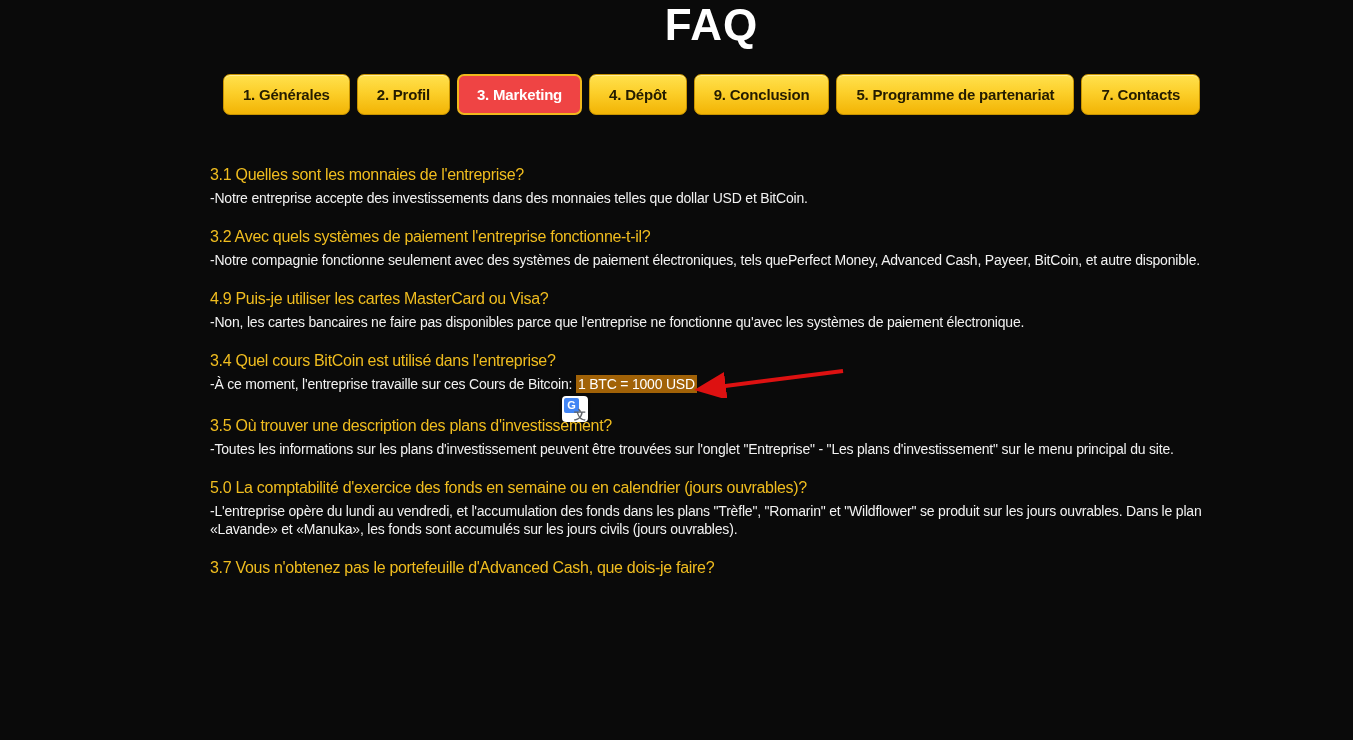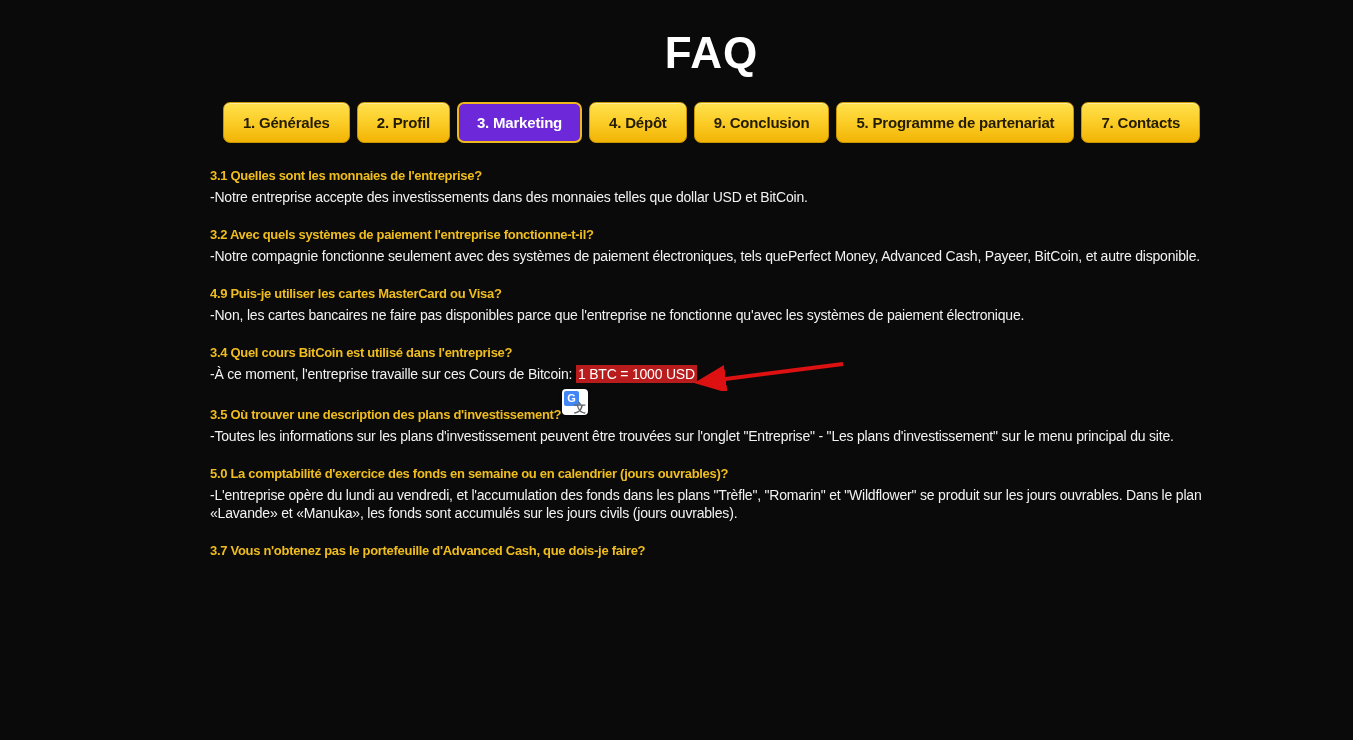--- a/index.html
+++ b/index.html
@@ -6,73 +6,72 @@
   html, body { width: 1353px; height: 740px; overflow: hidden; }
   body {
     background: #0a0a0a;
     font-family: "Liberation Sans", sans-serif;
     color: #ffffff;
   }
   .container {
     position: relative;
     width: 1003px;
     margin-left: 210px;
-    padding-top: 28px;
   }
   .page-title {
     text-align: center;
     font-size: 44px;
     font-weight: bold;
     color: #ffffff;
     letter-spacing: 1px;
     margin-bottom: 24px;
   }
   .tabs {
     display: flex;
     justify-content: center;
     gap: 7px;
-    margin-bottom: 25px;
+    margin-bottom: 51px;
   }
   .tab {
     display: inline-block;
     padding: 11px 19px;
     font-size: 15px;
     font-weight: bold;
     letter-spacing: -0.2px;
     color: #241c00;
     background: linear-gradient(to bottom, #ffe14e 0%, #fccf2a 45%, #f2b405 100%);
     border: 1px solid #c89400;
     border-radius: 7px;
     box-shadow: inset 0 1px 0 rgba(255,255,255,0.45);
     cursor: pointer;
     white-space: nowrap;
   }
   .tab.active {
-    background: #6d28d9;
+    background: #ef4444;
     color: #ffffff;
     border: 2px solid #f0b81c;
     box-shadow: none;
     padding: 10px 18px;
   }
   .faq-section { margin-bottom: 21px; position: relative; }
   .faq-heading {
     color: #f0bd1f;
-    font-size: 13px;
-    font-weight: bold;
+    font-size: 16px;
+    font-weight: normal;
     letter-spacing: -0.3px;
     margin-bottom: 5px;
   }
   .faq-body {
     color: #f2f2f2;
     font-size: 14px;
     line-height: 18px;
     letter-spacing: -0.2px;
   }
   .highlight {
-    background: #b91c1c;
+    background: #a16207;
     color: #ffffff;
     padding: 1px 2px;
   }
   .arrow-annotation {
     position: absolute;
     left: 478px;
     top: 14px;
     pointer-events: none;
   }
   .translate-btn {

